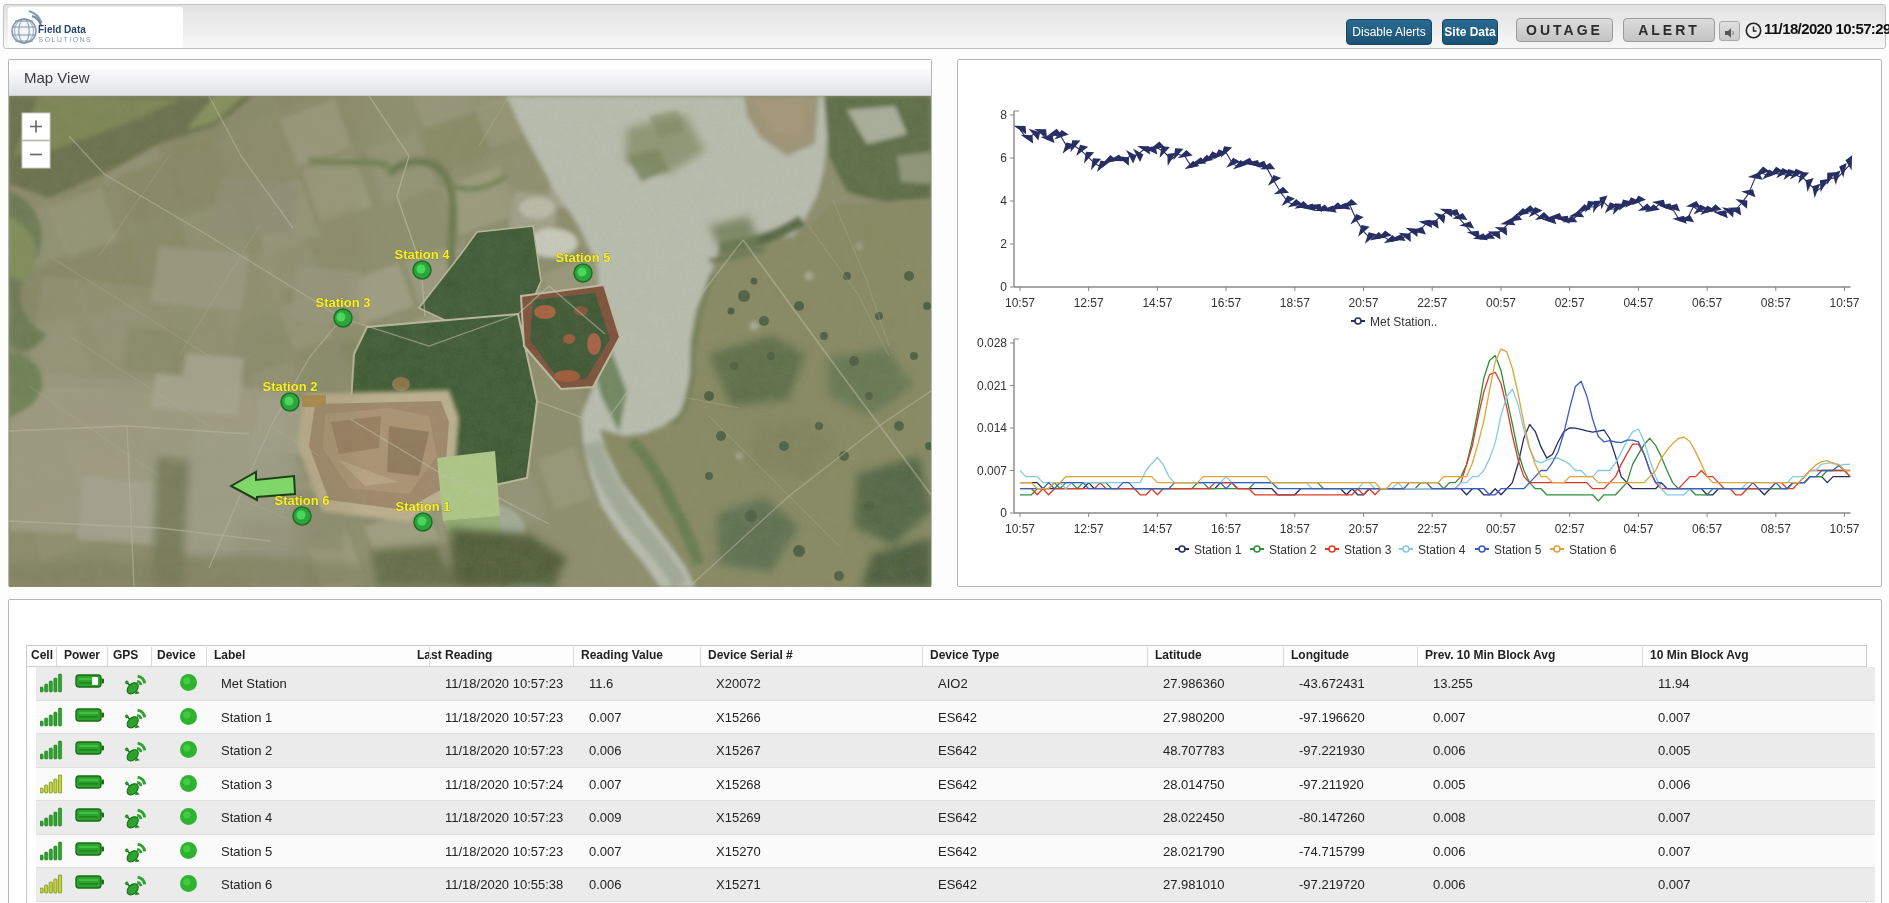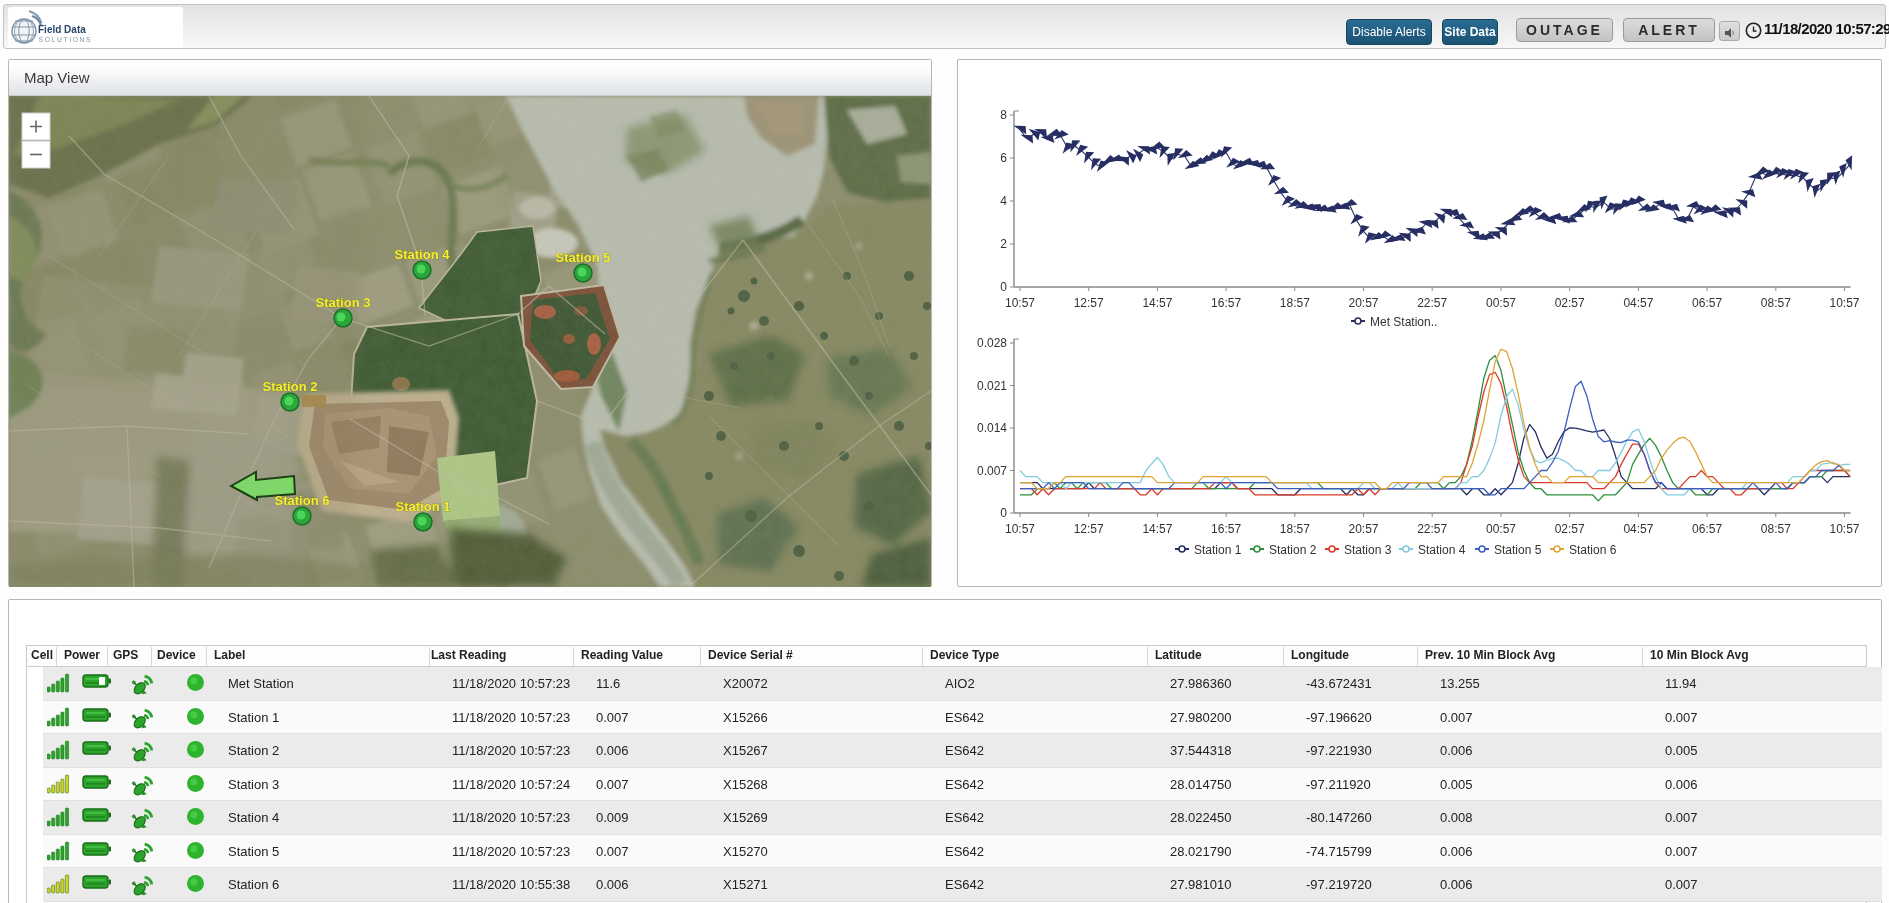--- a/index.html
+++ b/index.html
@@ -13,21 +13,21 @@
   letter-spacing:3px; text-align:center; line-height:22px; }
 .panel { position:absolute; border:1px solid #b5b5b5; background:#fff; border-radius:2px; }
 .ptitle { height:36px; background:linear-gradient(#fefefe 20%,#dfe2e6); border-bottom:1px solid #c8cbd0;
   font-size:15px; color:#3a3a3a; line-height:36px; padding-left:15px; }
 .ptitle2 { height:27px; background:linear-gradient(#fbfbfb,#e2e4e7); border-bottom:1px solid #c8cbd0;
   font-size:15px; color:#3a3a3a; line-height:27px; padding-left:15px; }
 .tbl { position:absolute; left:17px; top:45px; width:1841px; height:262px; border:1px solid #c9c9c9; background:#fff; }
 .thead { position:relative; height:21px; background:#fdfdfd; border-bottom:1px solid #d0d0d0; }
 .th { position:absolute; top:2px; font-size:12px; font-weight:bold; color:#222; white-space:nowrap; }
 .vsep { position:absolute; top:1px; height:19px; width:1px; background:#d8d8d8; }
-.trow { position:absolute; left:16px; width:100%; height:33.5px; border-bottom:1px solid #e0e0e0; }
+.trow { position:absolute; left:9px; width:100%; height:33.5px; border-bottom:1px solid #e0e0e0; }
 .tc { position:absolute; top:9px; font-size:13px; color:#222; white-space:nowrap; }
 .ic { position:absolute; top:6px; }
 </style></head>
 <body>
 <div class="hdr">
   <div class="logobox"><svg width="150" height="40" viewBox="0 0 150 40">
 <g stroke="#8095a9" fill="none">
  <circle cx="16" cy="24" r="12" stroke-width="1.5" fill="#f2f5f8"></circle>
  <ellipse cx="16" cy="24" rx="5.2" ry="11.8" stroke-width="1"></ellipse>
  <ellipse cx="16" cy="24" rx="9.5" ry="11.8" stroke-width="0.8"></ellipse>
@@ -638,21 +638,21 @@
 </div>
 
 <div class="panel" style="left:8px;top:599px;width:1874px;height:310px;">
   <div class="tbl">
     <div class="thead">
         <div class="th" style="left:4px">Cell</div>
         <div class="th" style="left:37px">Power</div>
         <div class="th" style="left:86px">GPS</div>
         <div class="th" style="left:130px">Device</div>
         <div class="th" style="left:187px">Label</div>
-        <div class="th" style="left:404px">Last Reading</div>
+        <div class="th" style="left:390px">Last Reading</div>
         <div class="th" style="left:554px">Reading Value</div>
         <div class="th" style="left:681px">Device Serial #</div>
         <div class="th" style="left:903px">Device Type</div>
         <div class="th" style="left:1128px">Latitude</div>
         <div class="th" style="left:1264px">Longitude</div>
         <div class="th" style="left:1398px">Prev. 10 Min Block Avg</div>
         <div class="th" style="left:1623px">10 Min Block Avg</div>
         <div class="vsep" style="left:29px"></div>
         <div class="vsep" style="left:80px"></div>
         <div class="vsep" style="left:124px"></div>
@@ -770,21 +770,21 @@
 </svg></div>
 <div class="ic" style="left:143px"><svg width="19" height="19" viewBox="0 0 19 19">
               <circle cx="9.5" cy="9.5" r="8.5" fill="#2eb32e"></circle>
               <circle cx="7.8" cy="7.8" r="3.6" fill="#46c946"></circle>
             </svg></div>
           <div class="tc" style="left:185px">Station 2</div>
           <div class="tc" style="left:409px">11/18/2020 10:57:23</div>
           <div class="tc" style="left:553px">0.006</div>
           <div class="tc" style="left:680px">X15267</div>
           <div class="tc" style="left:902px">ES642</div>
-          <div class="tc" style="left:1127px">37.544318</div>
+          <div class="tc" style="left:1127px">48.707783</div>
           <div class="tc" style="left:1263px">-97.221930</div>
           <div class="tc" style="left:1397px">0.006</div>
           <div class="tc" style="left:1622px">0.005</div>
         </div>
 <div class="trow" style="top:100.5px;background:#fafafa">
           <div class="ic" style="left:4px"><svg width="24" height="20" viewBox="0 0 24 20">
               <rect x="0.0" y="14" width="3.2" height="5" rx="1" fill="#d8ce28" stroke="#157015" stroke-width="0.5"></rect>
               <rect x="4.6" y="11" width="3.2" height="8" rx="1" fill="#d8ce28" stroke="#157015" stroke-width="0.5"></rect>
               <rect x="9.2" y="8" width="3.2" height="11" rx="1" fill="#d8ce28" stroke="#157015" stroke-width="0.5"></rect>
               <rect x="13.799999999999999" y="5" width="3.2" height="14" rx="1" fill="#d8ce28" stroke="#157015" stroke-width="0.5"></rect>

